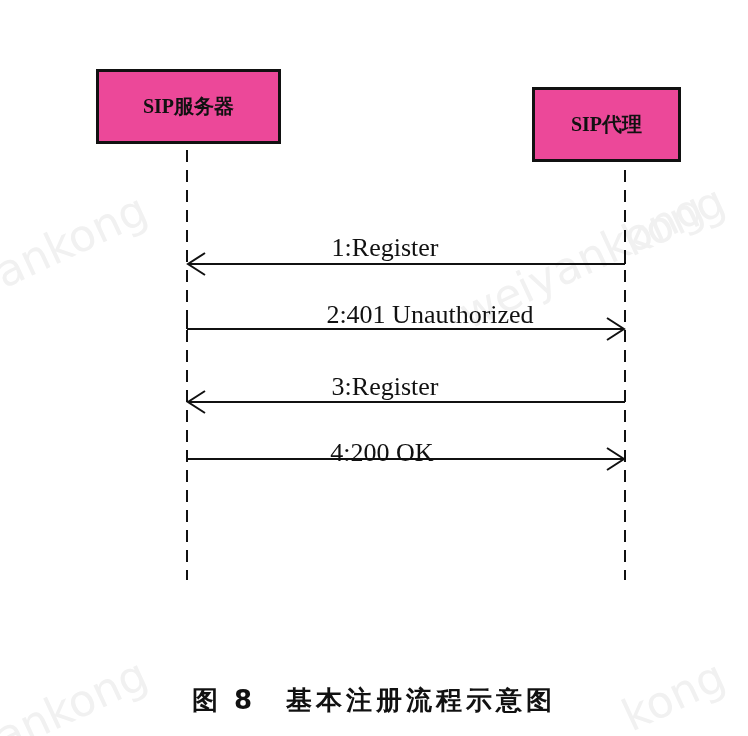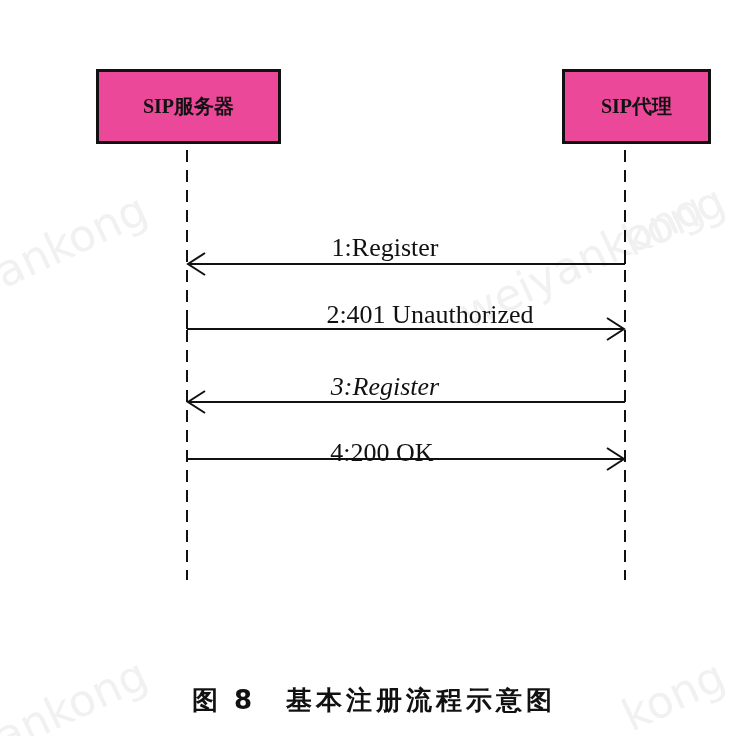--- a/index.html
+++ b/index.html
@@ -1,21 +1,21 @@
 <!DOCTYPE html>
 <html><head>
 <meta charset="utf-8">
 <style>
   html, body { margin:0; padding:0; background:#ffffff; }
   body { width:748px; height:736px; position:relative; overflow:hidden;
          font-family:"Liberation Serif", "DejaVu Serif", serif; color:#111; }
   .box { position:absolute; border:3px solid #111; background:#ec4899; box-sizing:border-box;
          display:flex; align-items:center; justify-content:center; font-size:20px; font-weight:bold; }
   #box-left { left:96px; top:69px; width:185px; height:75px; }
-  #box-right { left:532px; top:69px; width:149px; height:75px;margin-left:30px; }
+  #box-right { left:532px; top:87px; width:149px; height:75px; }
   .label { position:absolute; font-size:26px; white-space:nowrap; transform:translateX(-50%); }
   svg.diag { position:absolute; left:0; top:0; }
   .caption { position:absolute; left:0; width:748px; top:683px; text-align:center;
              font-family:"DejaVu Sans", sans-serif; font-weight:bold; font-size:26px; letter-spacing:4px; }
   .caption .num { margin:0 30px 0 12px; }
   .wm { position:absolute; font-family:"DejaVu Sans", sans-serif; font-size:44px; color:#f1f1f1;
         transform:rotate(-25deg); pointer-events:none; }
 </style>
 </head>
 <body>
@@ -51,18 +51,18 @@
 
 <div id="box-left" class="box">
   <span>SIP服务器</span>
 </div>
 <div id="box-right" class="box">
   <span>SIP代理</span>
 </div>
 
 <div class="label" style="left:385px;top:233px;">1:Register</div>
 <div class="label" style="left:430px;top:300px;">2:401 Unauthorized</div>
-<div class="label" style="left:385px;top:372px;font-style:italic;">3:Register</div>
+<div class="label" style="left:385px;top:372px;">3:Register</div>
 <div class="label" style="left:382px;top:438px;">4:200 OK</div>
 
 <div class="caption">
   <span>图</span><span class="num">8</span><span>基本注册流程示意图</span>
 </div>
 
 </body></html>

